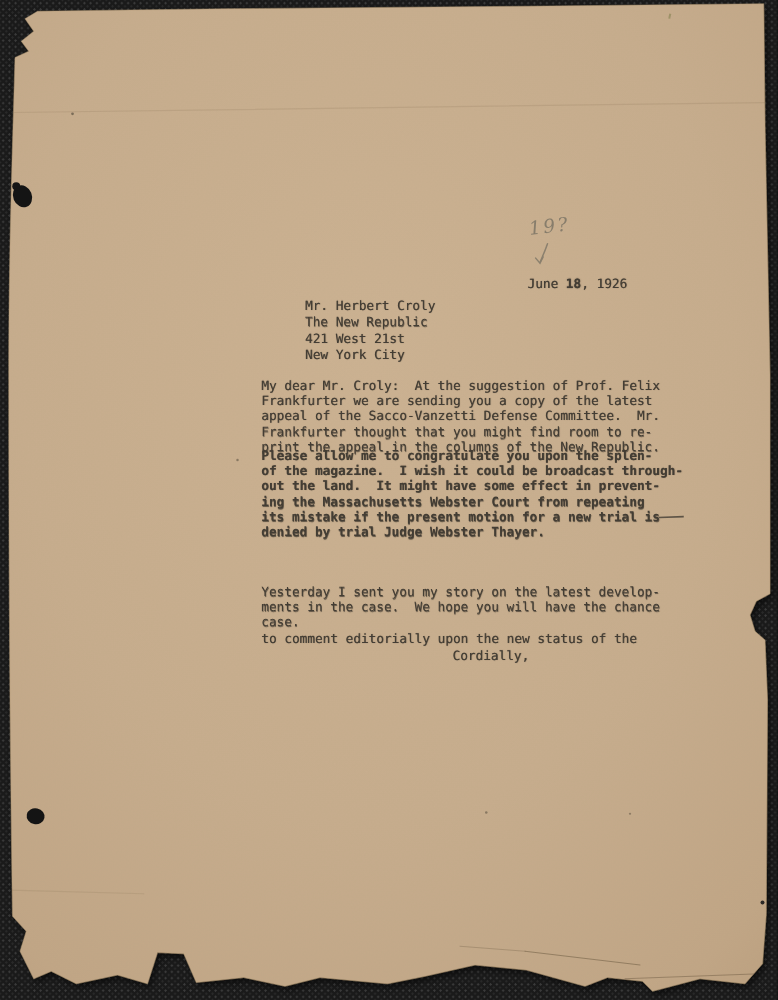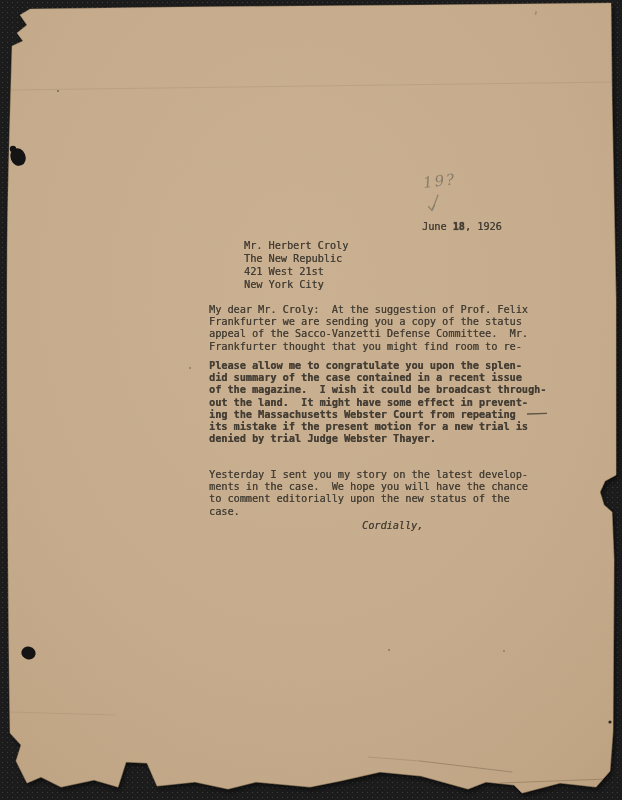--- a/index.html
+++ b/index.html
@@ -27,21 +27,21 @@
     text-shadow:0.3px 0.3px 0.6px rgba(62,55,45,0.75);
     letter-spacing:0;
   }
   .block { position:absolute; }
   .block-date    { left:422px; top:215px; }
   .block-address { left:207px; top:239px; }
   .block-address .addr-line { line-height:13px;padding-left:37px; }
   .block-p1 { left:209px; top:304px; }
   .block-p2 { left:209px; top:360px;font-weight:bold; }
   .block-p3 { left:209px; top:469px; }
-  .block-closing { left:362px; top:520px;font-style:italic; }
+  .block-closing { left:362px; top:520px; }
   .overstruck { font-weight:bold; text-shadow:0 0 1px rgba(50,44,36,0.95); }
   .pencil-note {
     position:absolute; left:423px; top:172px;
     font-family:"DejaVu Serif", serif;
     font-style:italic;
     font-size:15px; letter-spacing:2px;
     color:#7c7566; opacity:0.85;
     transform:rotate(-7deg);
   }
   .pencil-arrow { position:absolute; left:425px; top:193px; }
@@ -118,40 +118,40 @@
 
     <div class="block block-address">
       <div class="addr-line">Mr. Herbert Croly</div>
       <div class="addr-line">The New Republic</div>
       <div class="addr-line">421 West 21st</div>
       <div class="addr-line">New York City</div>
     </div>
 
     <div class="block block-p1">
       <div class="tl">My dear Mr. Croly:  At the suggestion of Prof. Felix</div>
-      <div class="tl">Frankfurter we are sending you a copy of the status</div>
+      <div class="tl">Frankfurter we are sending you a copy of the latest</div>
       <div class="tl">appeal of the Sacco-Vanzetti Defense Committee.  Mr.</div>
       <div class="tl">Frankfurter thought that you might find room to re-</div>
+      <div class="tl">print the appeal in the columns of the New Republic.</div>
     </div>
 
     <div class="block block-p2">
       <div class="tl">Please allow me to congratulate you upon the splen-</div>
-      <div class="tl">did summary of the case contained in a recent issue</div>
       <div class="tl">of the magazine.  I wish it could be broadcast through-</div>
       <div class="tl">out the land.  It might have some effect in prevent-</div>
       <div class="tl">ing the Massachusetts Webster Court from repeating</div>
       <div class="tl">its mistake if the present motion for a new trial is</div>
       <div class="tl">denied by trial Judge Webster Thayer.</div>
     </div>
 
     <div class="block block-p3">
       <div class="tl">Yesterday I sent you my story on the latest develop-</div>
       <div class="tl">ments in the case.  We hope you will have the chance</div>
+      <div class="tl">case.</div>
       <div class="tl">to comment editorially upon the new status of the</div>
-      <div class="tl">case.</div>
     </div>
 
     <div class="block block-closing">
       <div class="closing">Cordially,</div>
     </div>
 
   </div>
 </div>
 
 </body></html>

